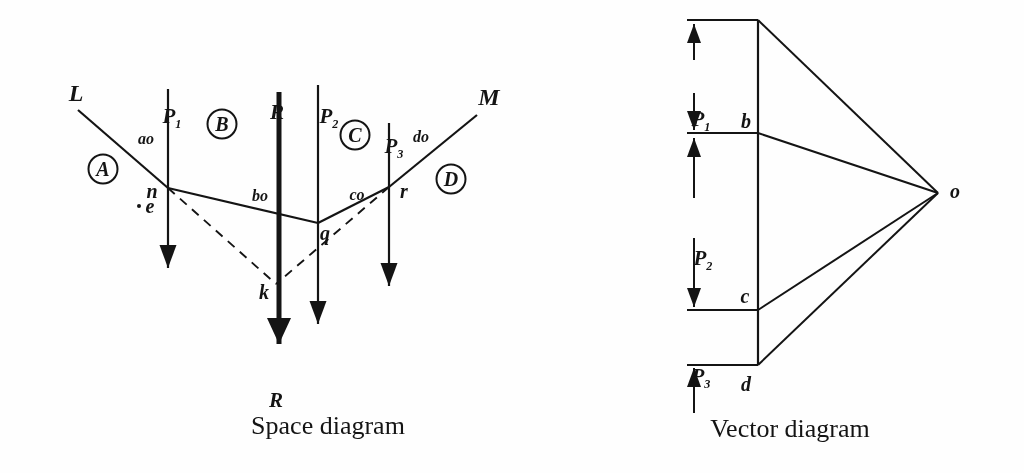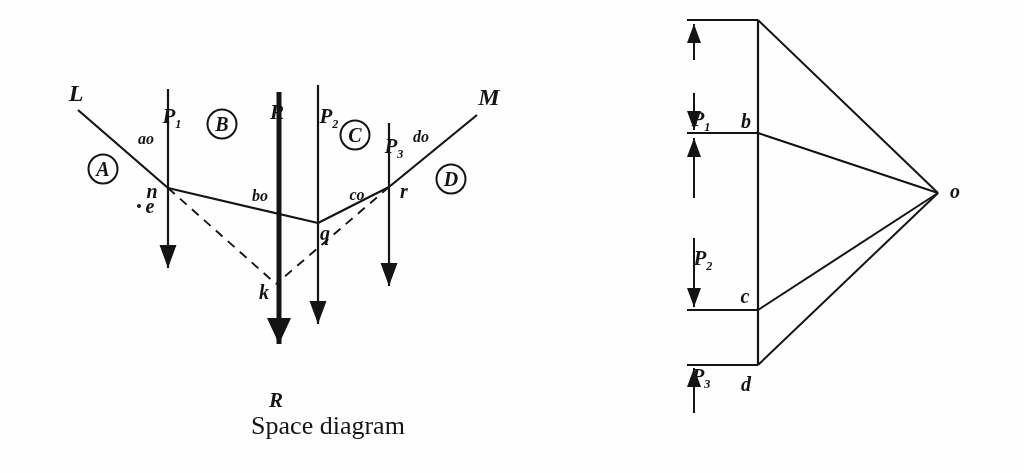--- a/index.html
+++ b/index.html
@@ -162,14 +162,15 @@
 
   <span class="lbl force-lbl" style="left:701px; top:81px;"><span>P</span><span class="sub">1</span></span>
   <span class="lbl force-lbl" style="left:703px; top:220px;"><span>P</span><span class="sub">2</span></span>
   <span class="lbl force-lbl" style="left:701px; top:338px;"><span>P</span><span class="sub">3</span></span>
 
   <span class="lbl point-lbl" style="left:746px; top:121px;">b</span>
   <span class="lbl point-lbl" style="left:745px; top:296px;">c</span>
   <span class="lbl point-lbl" style="left:746px; top:384px;">d</span>
   <span class="lbl point-lbl" style="left:955px; top:191px;">o</span>
 
+  <span class="caption" style="left:790px; top:429px;">Vector diagram</span>
 
 </div>
 
 </body></html>

